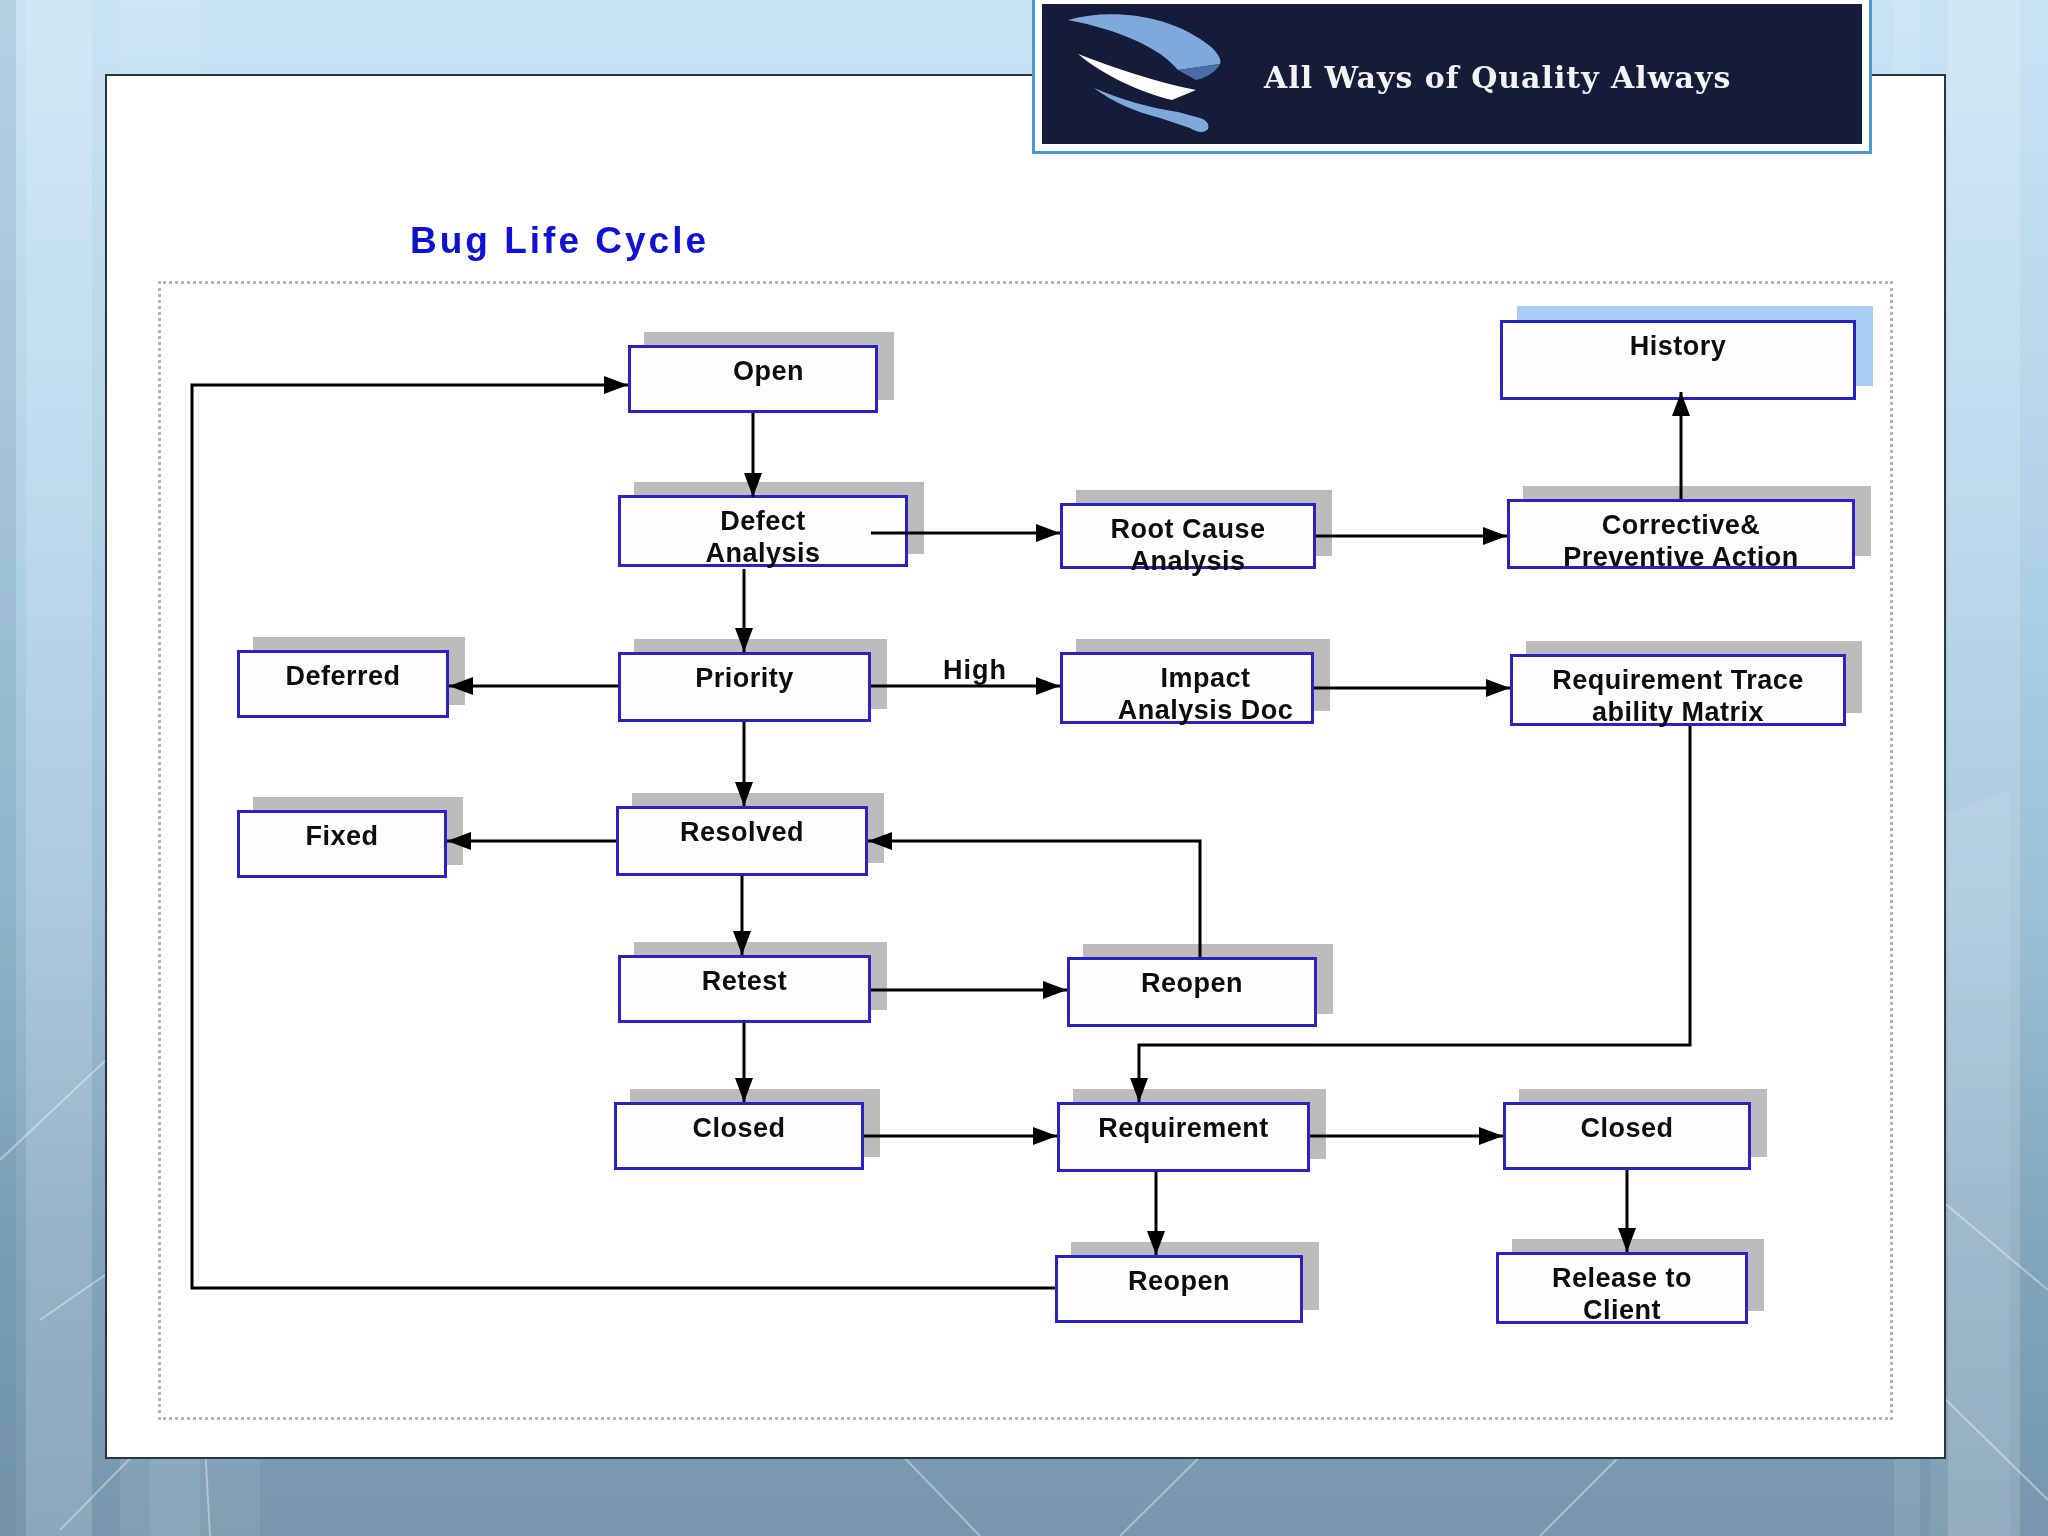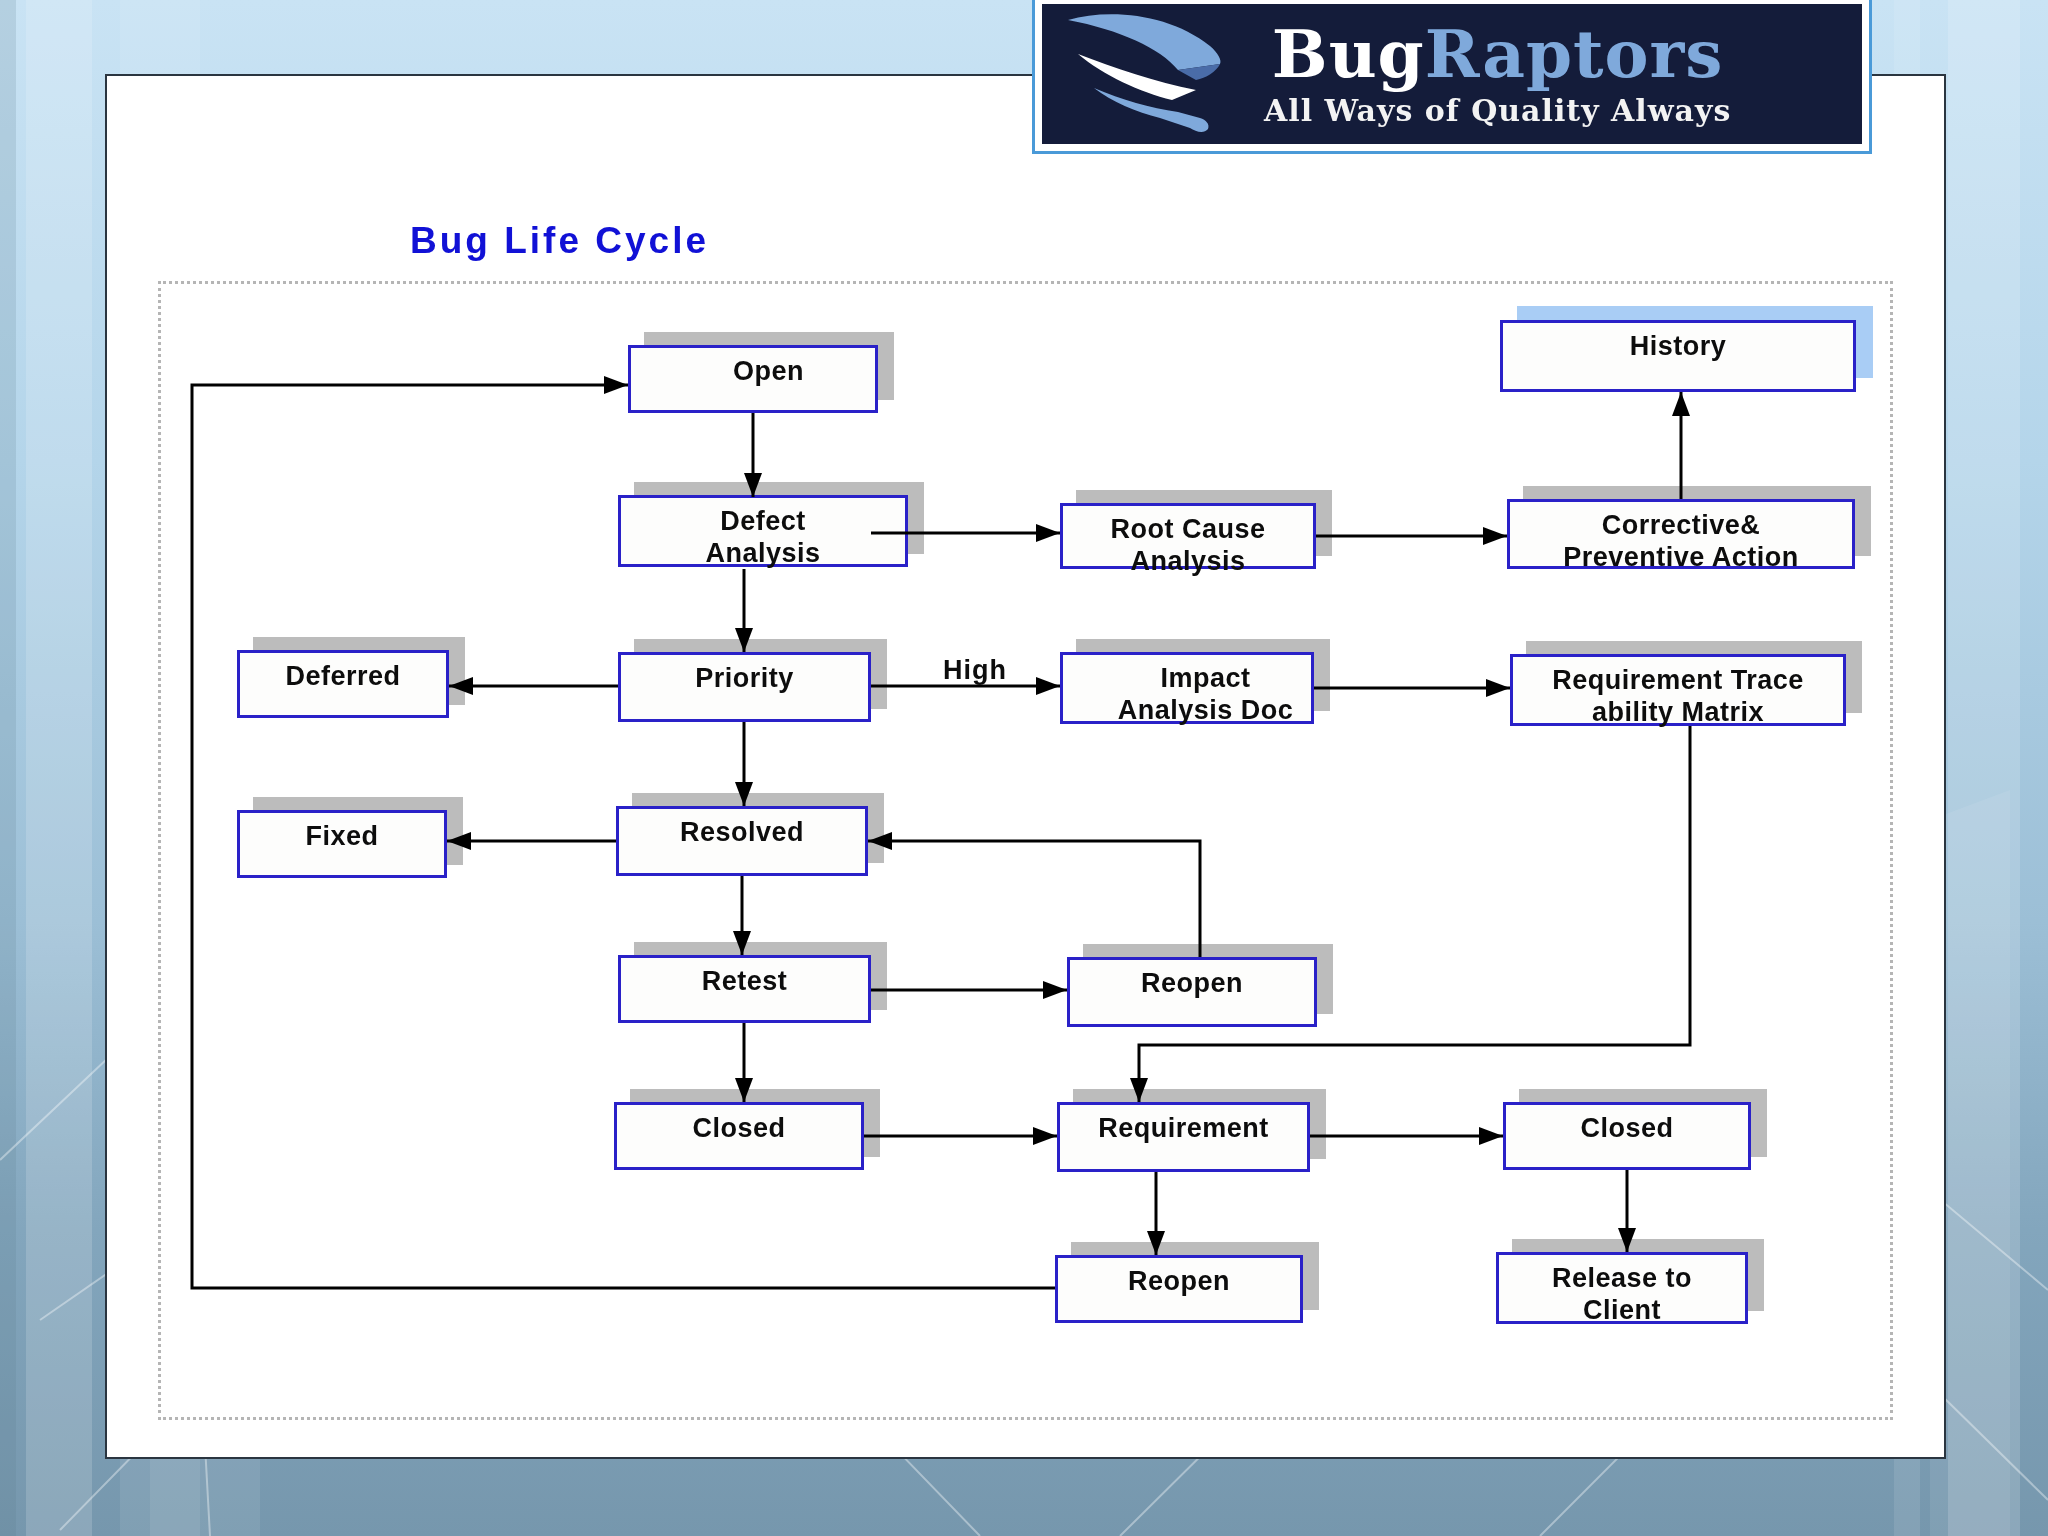--- a/index.html
+++ b/index.html
@@ -51,21 +51,21 @@
     position:absolute;background:#fdfdfc;border:3px solid #2a21c8;box-sizing:border-box;
     display:flex;justify-content:center;align-items:flex-start;padding-top:7px;
     box-shadow:16px -13px 0 0 #bcbcbc;
   }
   .node.shadow-blue{box-shadow:17px -14px 0 0 #a9cdf5;}
   .node-label{
     font-size:27px;font-weight:bold;color:#0d0d0d;text-align:center;
     line-height:1.2;white-space:pre-line;letter-spacing:0.5px;
   }
   #n-open            {left:628px; top:345px; width:250px;height:68px;padding-left:31px;}
-  #n-history         {left:1500px;top:320px; width:356px;height:72px;}
+  #n-history         {left:1500px;top:320px; width:356px;height:80px;}
   #n-defect          {left:618px; top:495px; width:290px;height:72px;}
   #n-rootcause       {left:1060px;top:503px; width:256px;height:66px;}
   #n-corrective      {left:1507px;top:499px; width:348px;height:70px;}
   #n-deferred        {left:237px; top:650px; width:212px;height:68px;}
   #n-priority        {left:618px; top:652px; width:253px;height:70px;}
   #n-impact          {left:1060px;top:652px; width:254px;height:72px;padding-left:37px;}
   #n-rtm             {left:1510px;top:654px; width:336px;height:72px;}
   #n-fixed           {left:237px; top:810px; width:210px;height:68px;}
   #n-resolved        {left:616px; top:806px; width:252px;height:70px;}
   #n-retest          {left:618px; top:955px; width:253px;height:68px;}
@@ -204,17 +204,16 @@
 
 <div id="logo-frame">
   <div id="logo-inner">
     <svg width="190" height="136" viewBox="0 0 190 136">
       <path d="M8 14 C50 2 110 8 150 40 C158 47 162 54 160 58 L118 64 C100 42 60 24 8 14 Z" fill="#7fa9db"></path>
       <path d="M18 48 C55 62 95 76 136 84 L112 94 C80 86 44 70 18 48 Z" fill="#ffffff"></path>
       <path d="M34 82 C62 94 90 102 118 106 L140 112 C146 114 150 118 148 123 C144 128 136 126 130 122 L100 112 C76 106 52 96 34 82 Z" fill="#7fa9db"></path>
       <path d="M118 64 L160 58 C156 66 146 72 136 74 Z" fill="#4a6ca8"></path>
     </svg>
     <div id="logo-text-col">
-      <div id="logo-wordmark"><span class="brand-a">Bug</span><span class="brand-b">Raptors</span></div>
       <div id="logo-tagline">All Ways of Quality Always</div>
     </div>
   </div>
 </div>
 
 </body></html>

